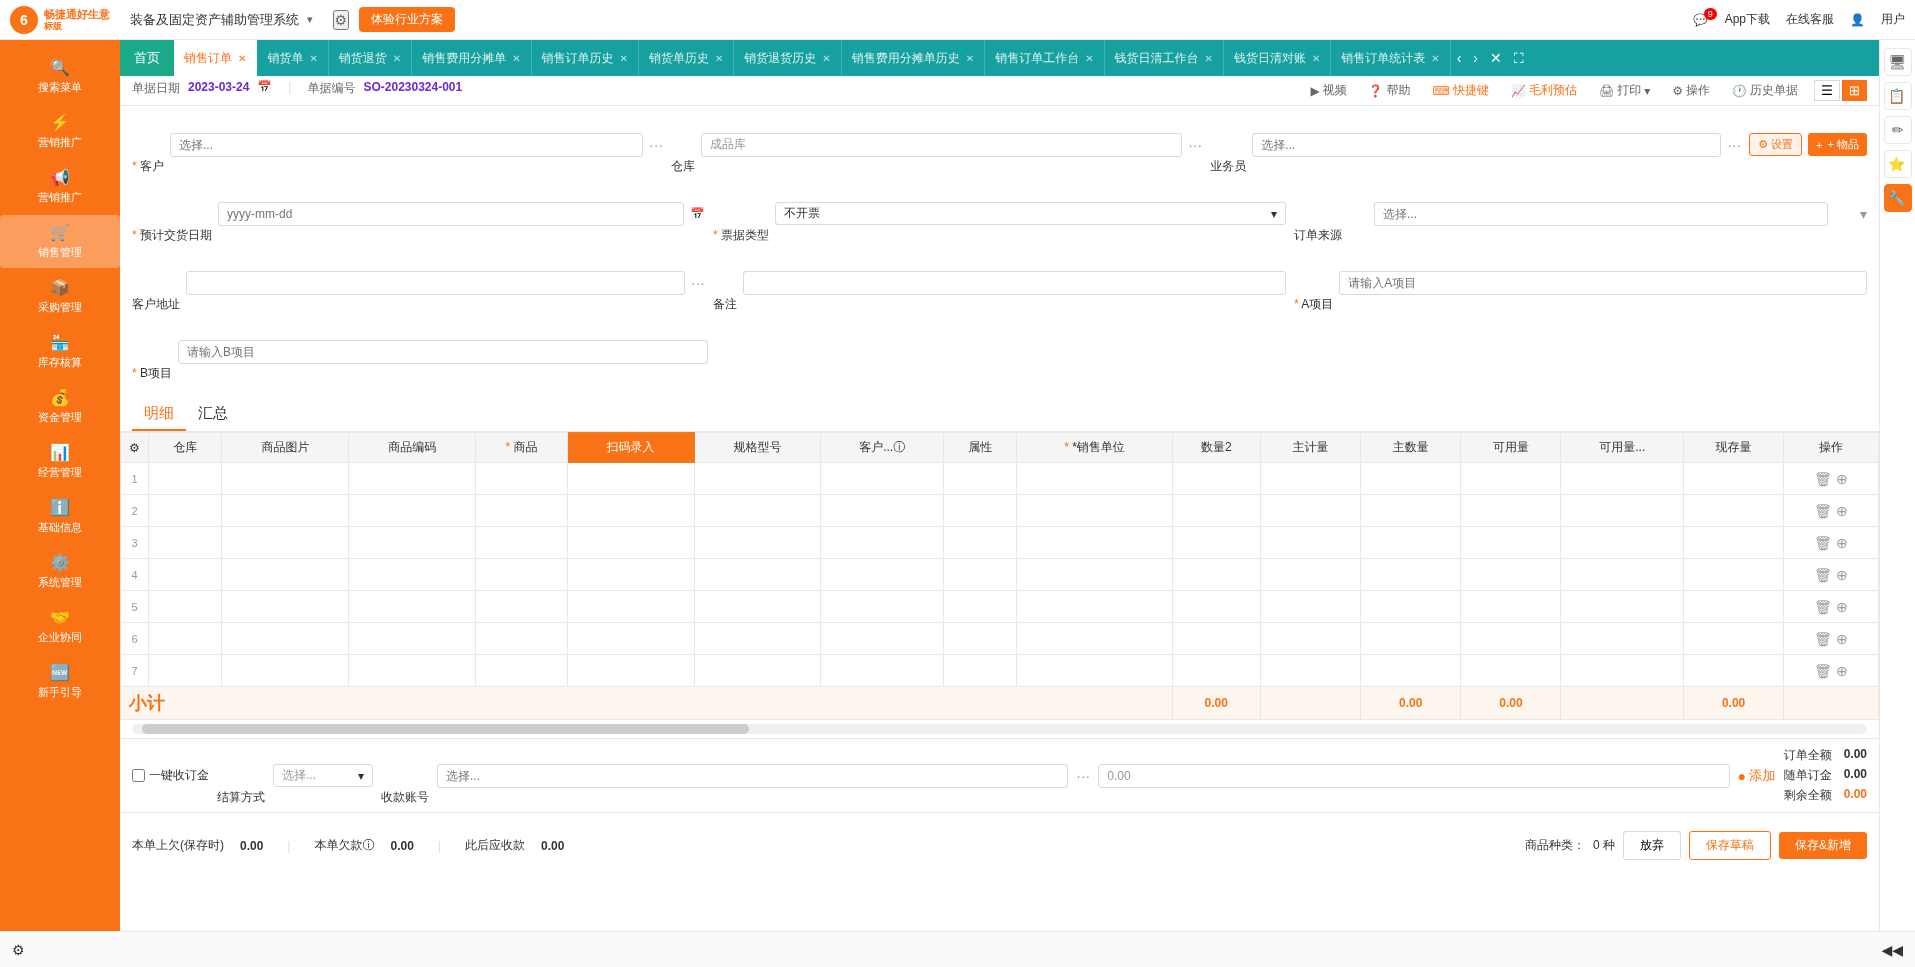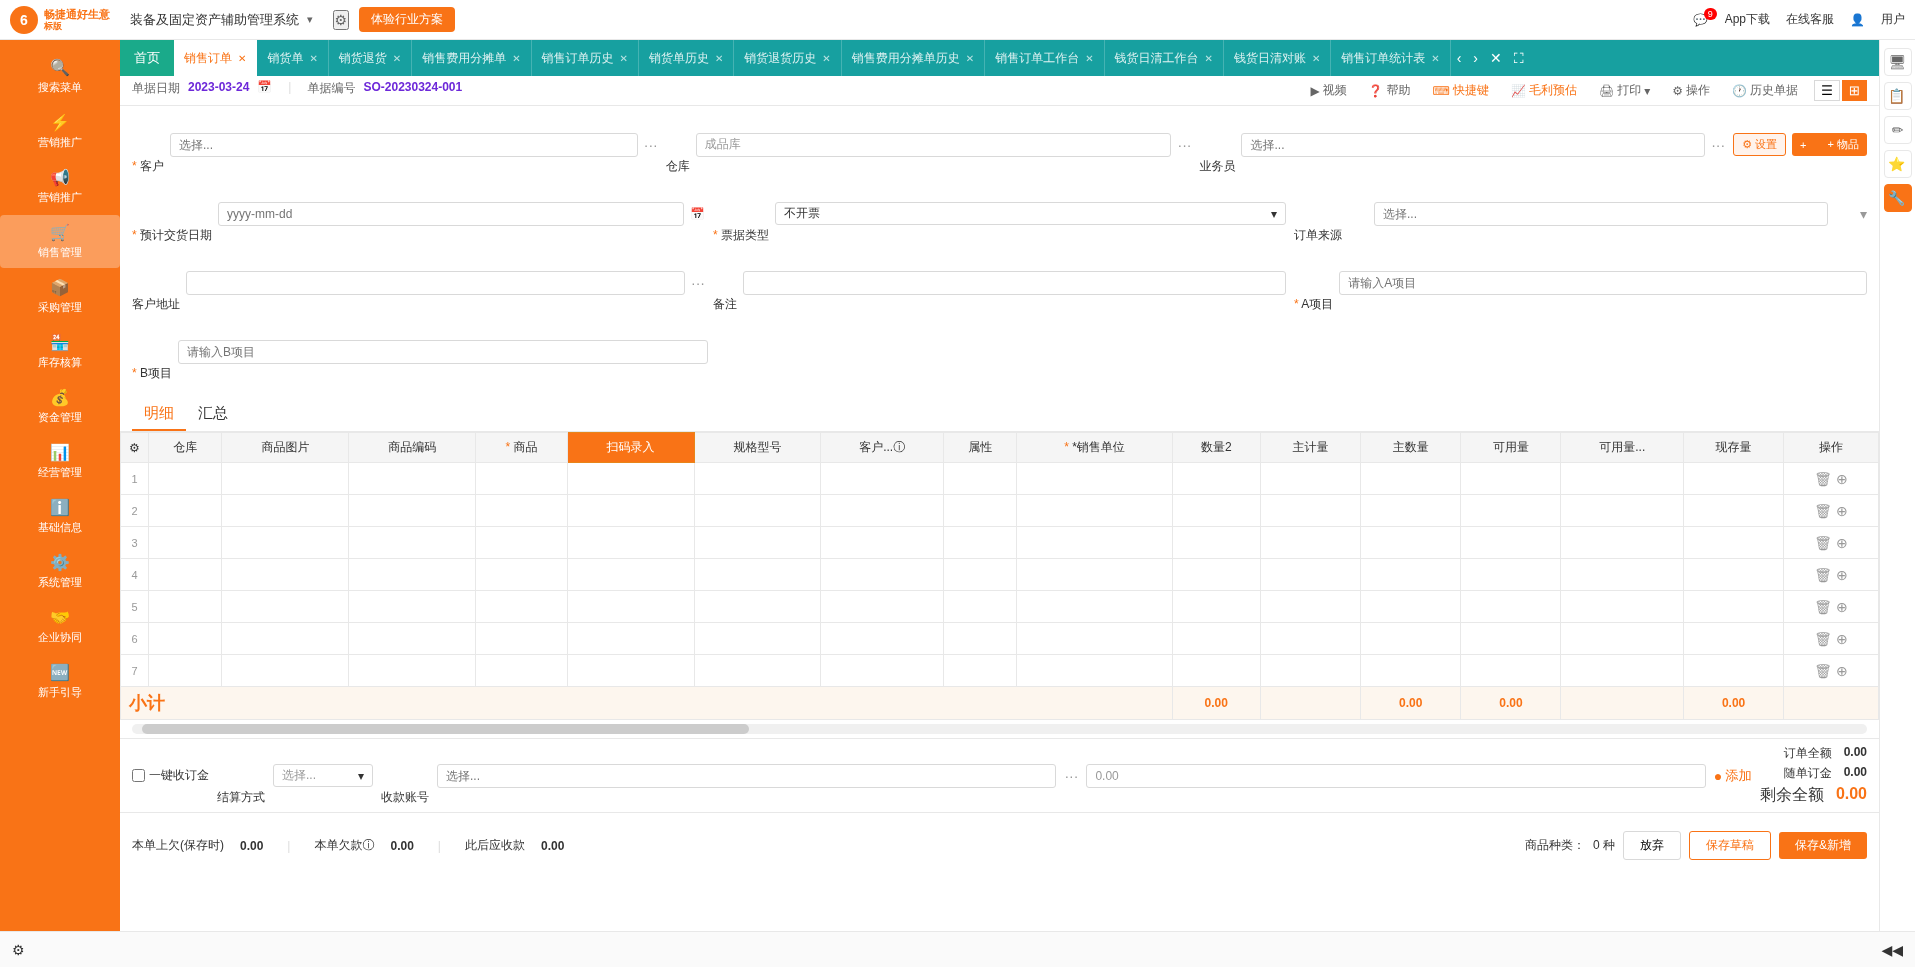--- a/index.html
+++ b/index.html
@@ -302,21 +302,21 @@
               <input class="field-input" type="text" placeholder="选择..." style="">
               <span class="more-dots">···</span>
             </div>
             <div style="display:flex;gap:6px;margin-left:auto;">
               <button class="orange-settings-btn">
                 <span>⚙</span>
                 <span>设置</span>
               </button>
               <button class="orange-add-btn">
                 <span>+</span>
-                <span style="margin-left:18px;">+ 物品</span>
+                <span style="margin-left:2px;">+ 物品</span>
               </button>
             </div>
           </div>
 
           <div class="form-row">
             <div class="field-group" style="flex:2;">
               <span class="field-label required">预计交货日期</span>
               <input class="field-input date-input" type="text" placeholder="yyyy-mm-dd" style="">
               <span style="color:#999;cursor:pointer;">📅</span>
             </div>
@@ -599,21 +599,21 @@
           </button>
           <div style="margin-left:auto;display:flex;flex-direction:column;align-items:flex-end;gap:3px;">
             <div style="display:flex;gap:12px;font-size:12px;">
               <span>订单全额</span>
               <span style="font-weight:bold;">0.00</span>
             </div>
             <div style="display:flex;gap:12px;font-size:12px;">
               <span>随单订金</span>
               <span style="font-weight:bold;">0.00</span>
             </div>
-            <div style="display:flex;gap:12px;font-size:16px;">
+            <div style="display:flex;gap:12px;font-size:12px;">
               <span>剩余全额</span>
               <span style="font-weight:bold;color:#f97316;">0.00</span>
             </div>
           </div>
         </div>
 
         <div class="footer-bar">
           <span>本单上欠(保存时)</span>
           <span style="color:#333;font-weight:bold;">0.00</span>
           <span style="margin:0 8px;color:#ddd;">|</span>

